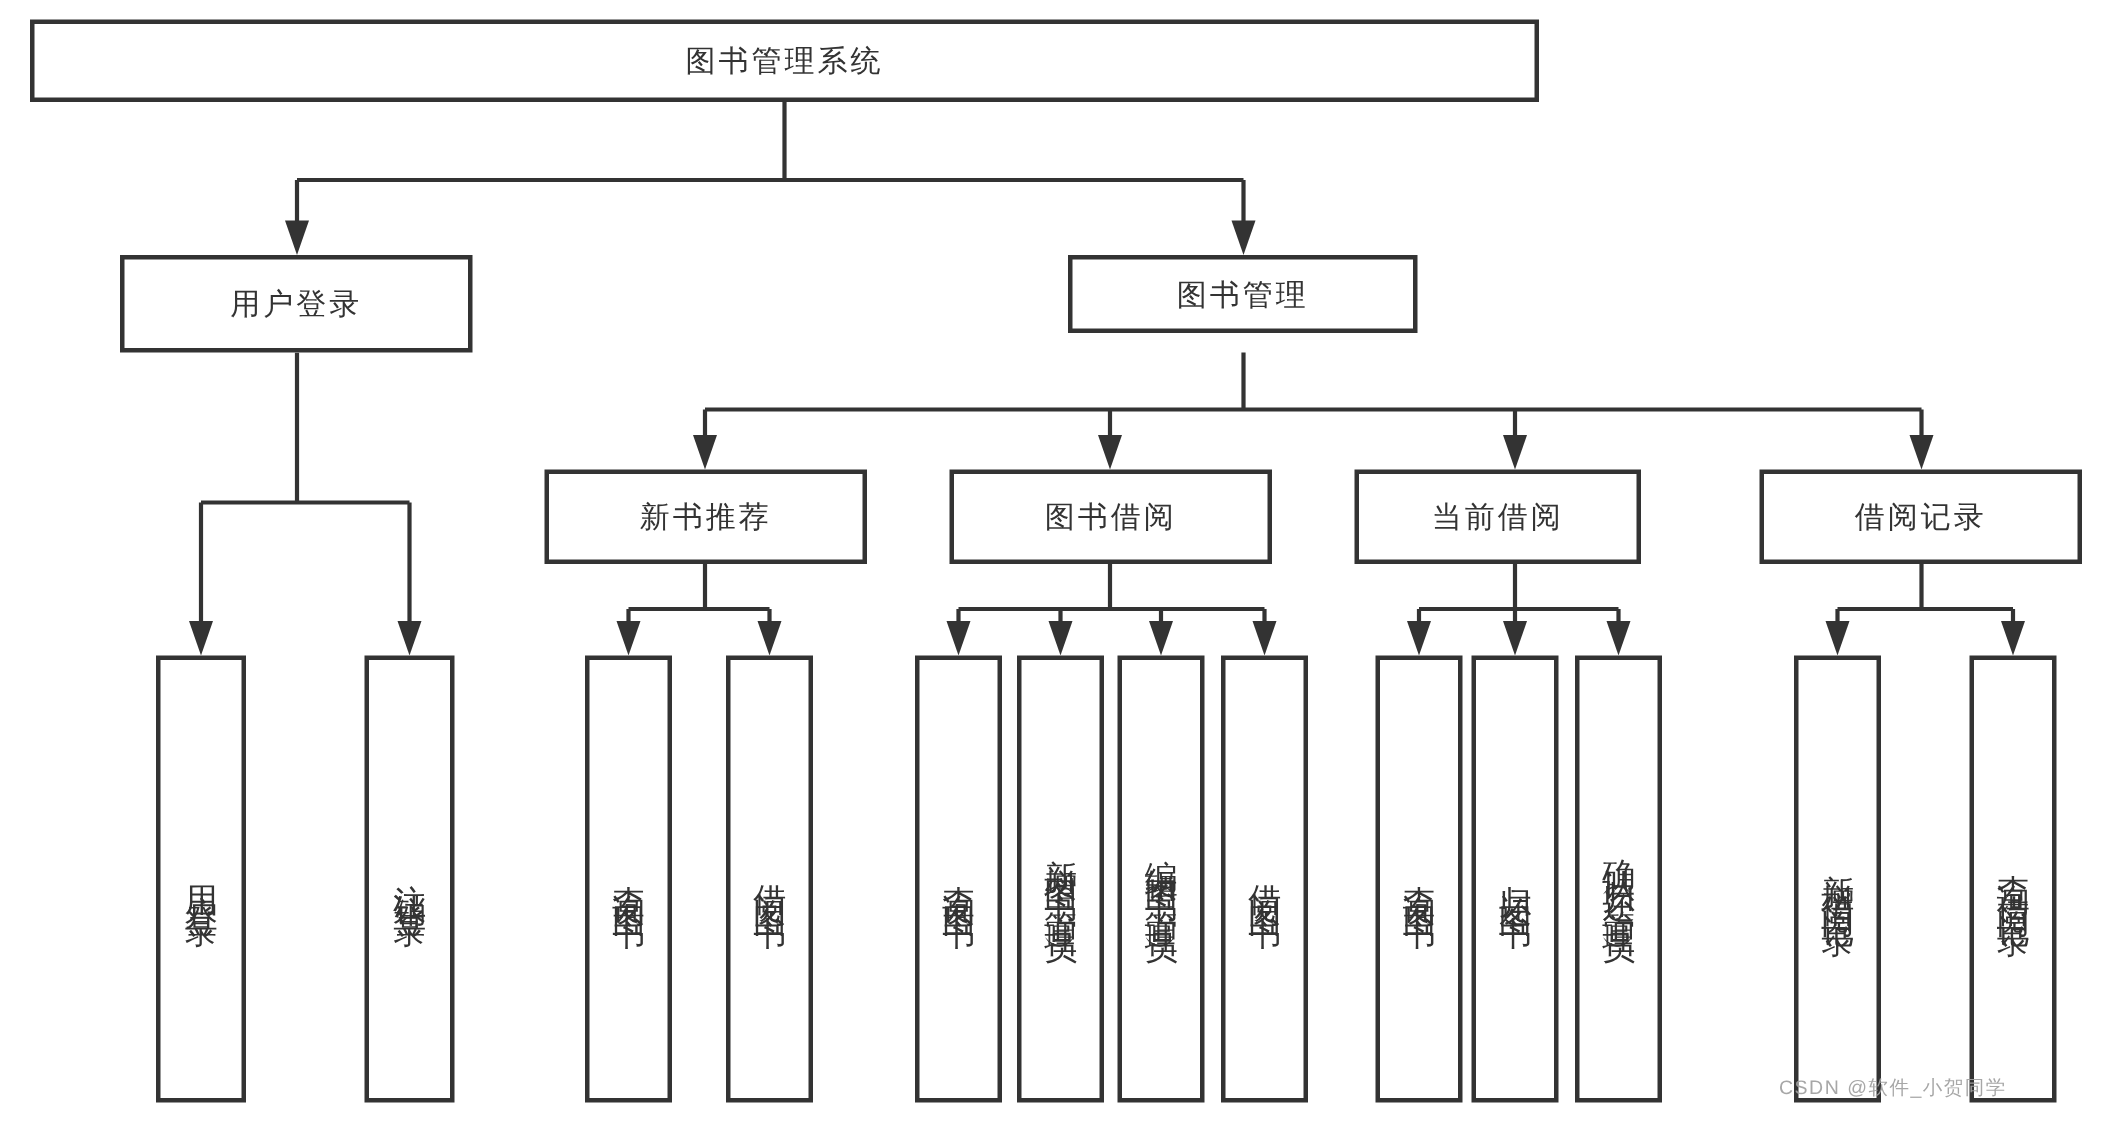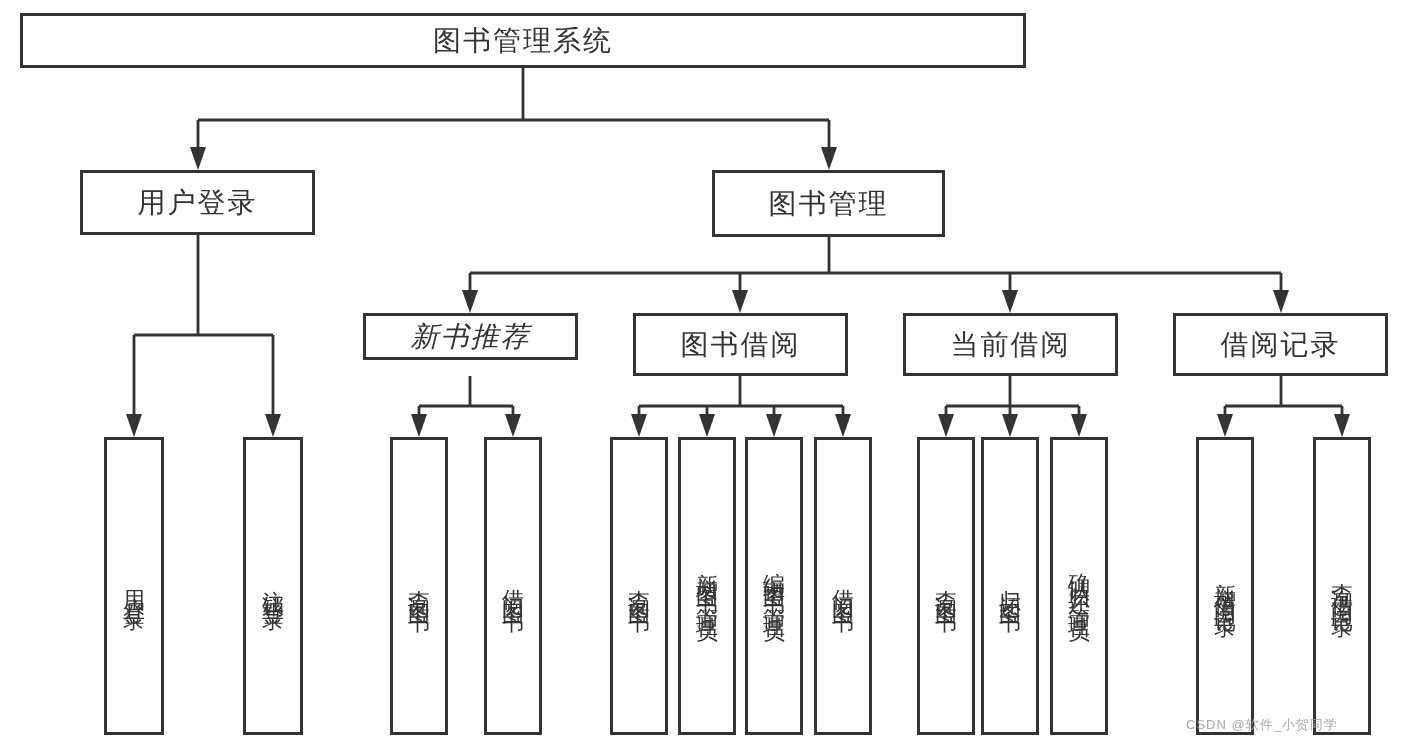--- a/index.html
+++ b/index.html
@@ -30,39 +30,39 @@
   .node {
     position: absolute;
     box-sizing: border-box;
     border: 3px solid var(--box-border, #333333);
     background: #ffffff;
     display: flex;
     align-items: center;
     justify-content: center;
   }
   .node.h span {
-    font-size: 28px;
+    font-size: 20px;
     letter-spacing: 2px;
     white-space: nowrap;
   }
   .node.v span {
     writing-mode: vertical-rl;
     text-orientation: mixed;
     font-size: 22px;
     letter-spacing: 7px;
     line-height: 1.1;
     white-space: nowrap;
   }
   
   .root-box      { left: 20px;  top: 13px;  width: 1006px; height: 55px; }
   .lv2-login     { left: 80px;  top: 170px; width: 235px;  height: 65px; }
-  .lv2-mgmt      { left: 712px; top: 170px; width: 233px;  height: 67px; }
-  .lv3-new       { left: 363px; top: 313px; width: 215px;  height: 47px; font-style: italic; }
+  .lv2-mgmt      { left: 712px; top: 170px; width: 233px;  height: 52px; }
+  .lv3-new       { left: 363px; top: 313px; width: 215px;  height: 63px; }
   .lv3-borrow    { left: 633px; top: 313px; width: 215px;  height: 63px; }
-  .lv3-current   { left: 903px; top: 313px; width: 215px;  height: 63px; }
+  .lv3-current   { left: 903px; top: 313px; width: 191px;  height: 63px; }
   .lv3-records   { left: 1173px;top: 313px; width: 215px;  height: 63px; align-items: center; }
   .leaf          { top: 437px;  height: 298px; width: 58px; }
   .leaf-a1 { left: 104px; width: 60px; }
   .leaf-a2 { left: 243px; width: 60px; }
   .leaf-b1 { left: 390px; }
   .leaf-b2 { left: 484px; }
   .leaf-c1 { left: 610px; }
   .leaf-c2 { left: 678px; }
   .leaf-c3 { left: 745px; }
   .leaf-c4 { left: 814px; }

